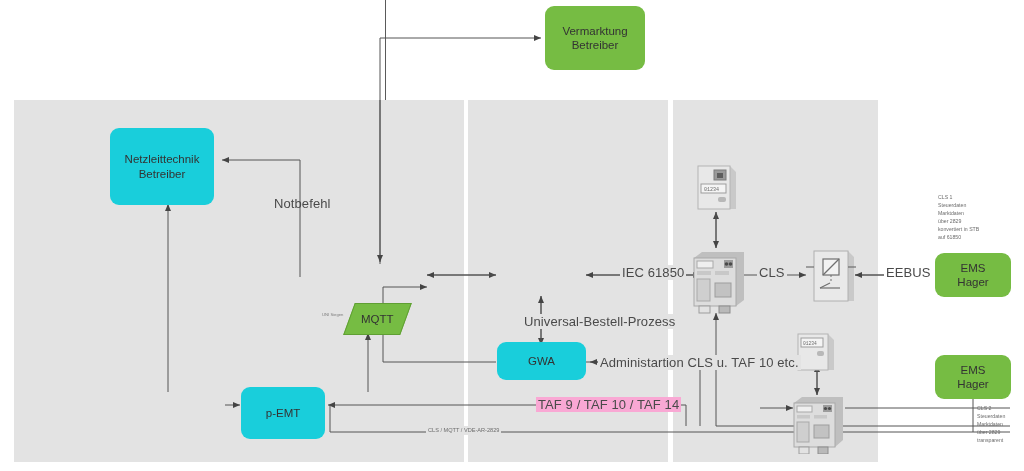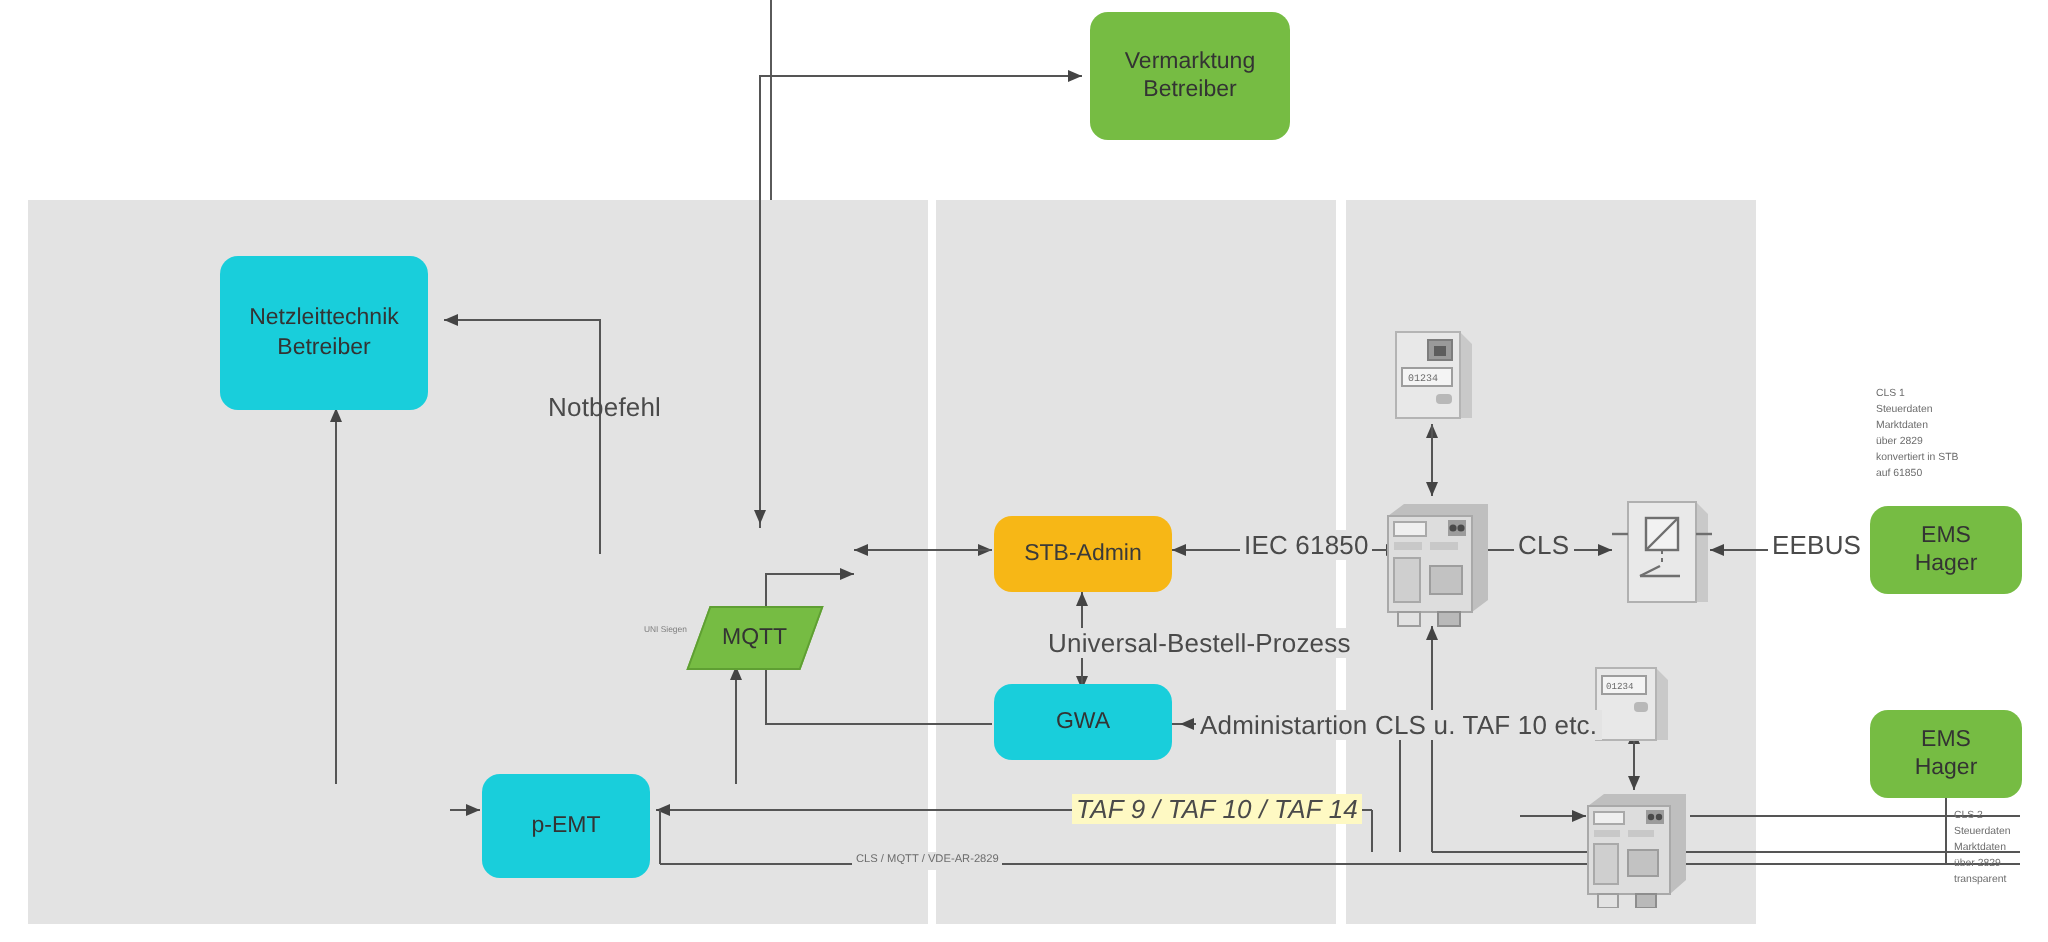--- a/index.html
+++ b/index.html
@@ -230,23 +230,20 @@
     </span>
   </div>
 
 
   <div class="mqtt" style="left:349px;top:303px;width:55px;height:30px;">
     <span>MQTT</span>
   </div>
 
   <div class="lbl-micro" style="left:322px;top:312px;">UNI Siegen</div>
 
-  <div class="node amber n-title" style="left:497px;top:258px;width:89px;height:38px;">
-    <span>STB-Admin</span>
-  </div>
 
   <div class="node cyan n-title" style="left:497px;top:342px;width:89px;height:38px;">
     <span>GWA</span>
   </div>
 
   <div class="node cyan n-title" style="left:241px;top:387px;width:84px;height:52px;">
     <span>p-EMT</span>
   </div>
 
   <div class="node green n-title" style="left:935px;top:253px;width:76px;height:44px;">
@@ -268,21 +265,21 @@
   <div class="lbl" style="left:620px;top:265px;background:#e3e3e3;padding:0 2px;">IEC 61850</div>
 
   <div class="lbl" style="left:757px;top:265px;background:#e3e3e3;padding:0 2px;">CLS</div>
 
   <div class="lbl" style="left:884px;top:265px;background:#ffffff;padding:0 2px;">EEBUS</div>
 
   <div class="lbl" style="left:493px;top:314px;background:#e3e3e3;padding:0 2px;margin-left:29px;">Universal-Bestell-Prozess</div>
 
   <div class="lbl" style="left:598px;top:355px;background:#e3e3e3;padding:0 2px;text-align:center;">Administartion CLS u. TAF 10 etc.</div>
 
-  <div class="lbl" style="left:536px;top:397px;background:#fef9c3;padding:0 2px;font-style:italic;">TAF 9 / TAF 10 / TAF 14</div>
+  <div class="lbl" style="left:536px;top:397px;background:#f9a8d4;padding:0 2px;">TAF 9 / TAF 10 / TAF 14</div>
 
   <div class="lbl-tiny" style="left:426px;top:426px;background:#e3e3e3;padding:0 2px;font-size:5.6px;">CLS / MQTT / VDE-AR-2829</div>
 
   <div class="lbl-tiny" style="left:938px;top:193px;">
     <div>CLS 1</div>
     <div>Steuerdaten</div>
     <div>Marktdaten</div>
     <div>über 2829</div>
     <div>konvertiert in STB</div>
     <div>auf 61850</div>

